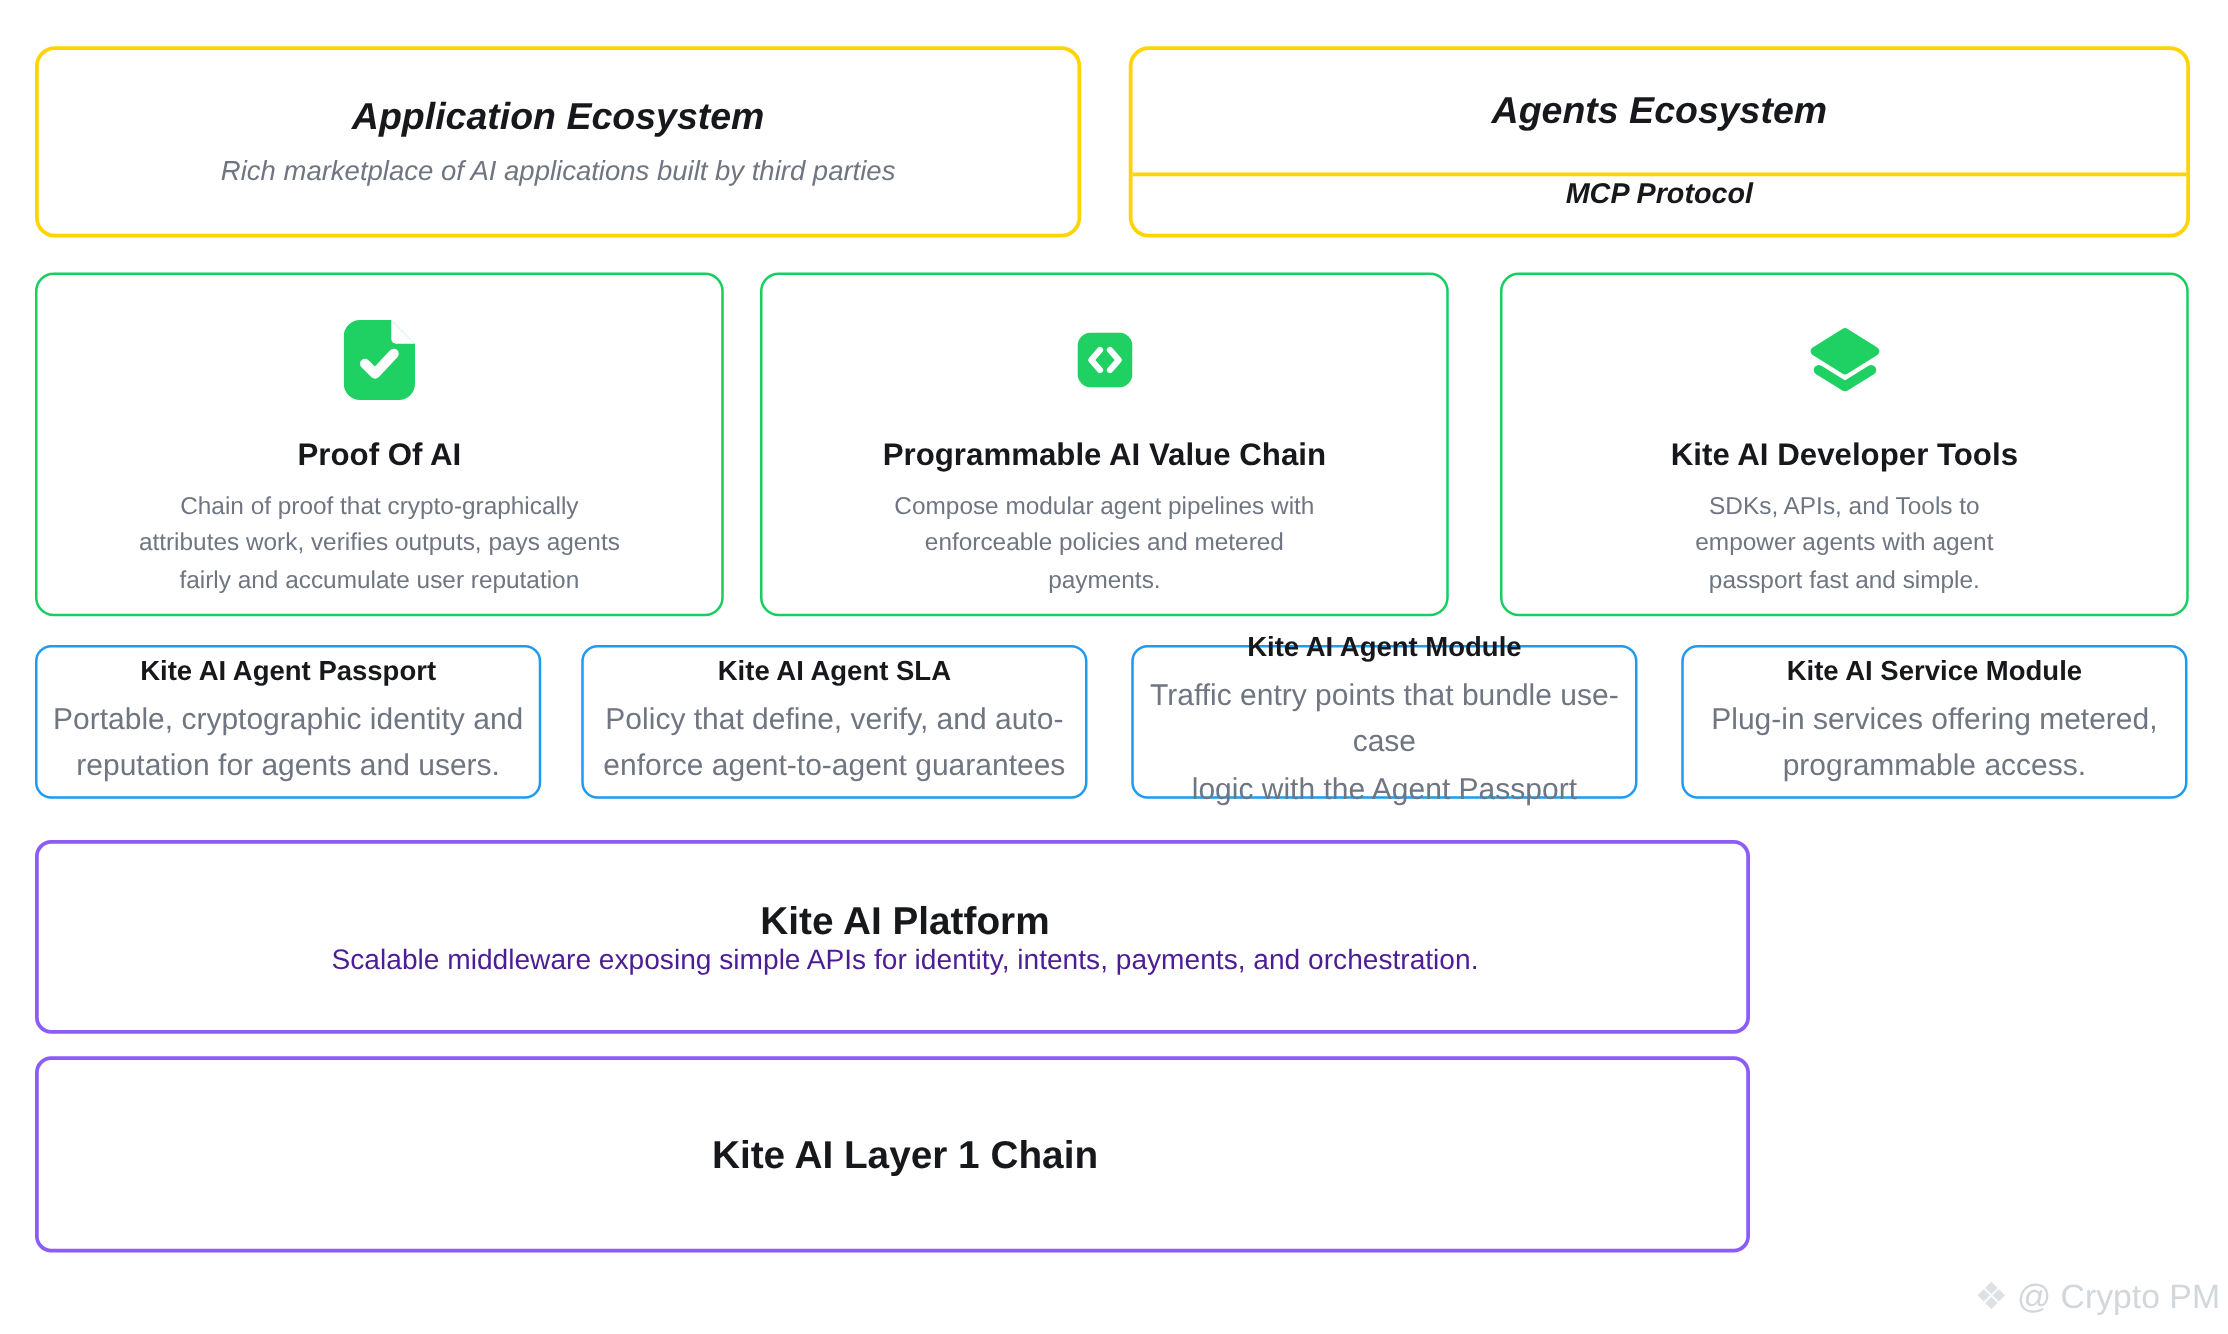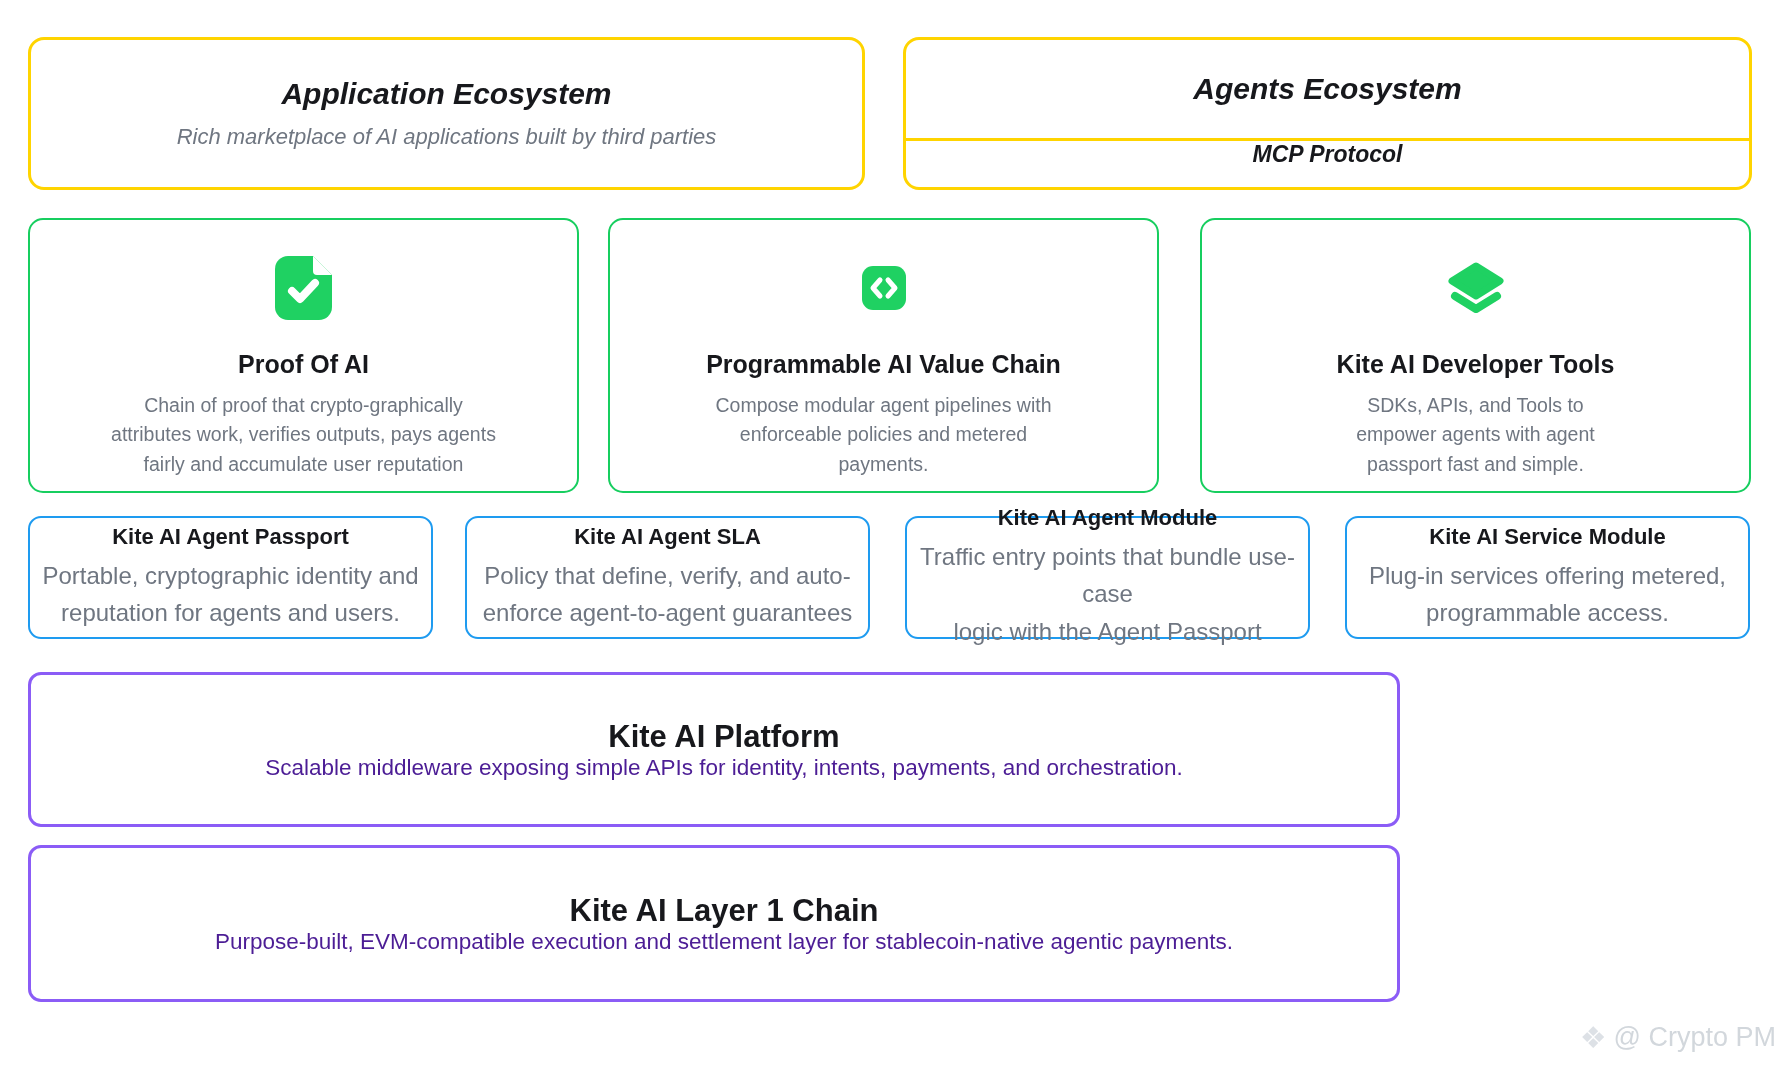--- a/index.html
+++ b/index.html
@@ -133,19 +133,18 @@
 programmable access.</div>
 </div>
 
 <div class="box purple platform-box">
   <div class="h4">Kite AI Platform</div>
   <div class="sub4">Scalable middleware exposing simple APIs for identity, intents, payments, and orchestration.</div>
 </div>
 
 <div class="box purple chain-box">
   <div class="h4">Kite AI Layer 1 Chain</div>
-  <div class="sub4">Purpose-built, EVM-compatible execution and settlement layer for stablecoin-native agentic payments.</div>
 </div>
 
 <div class="watermark">
   <span class="wm-icon">❖</span>
   <span>@ Crypto PM</span>
 </div>
 
 </body></html>

